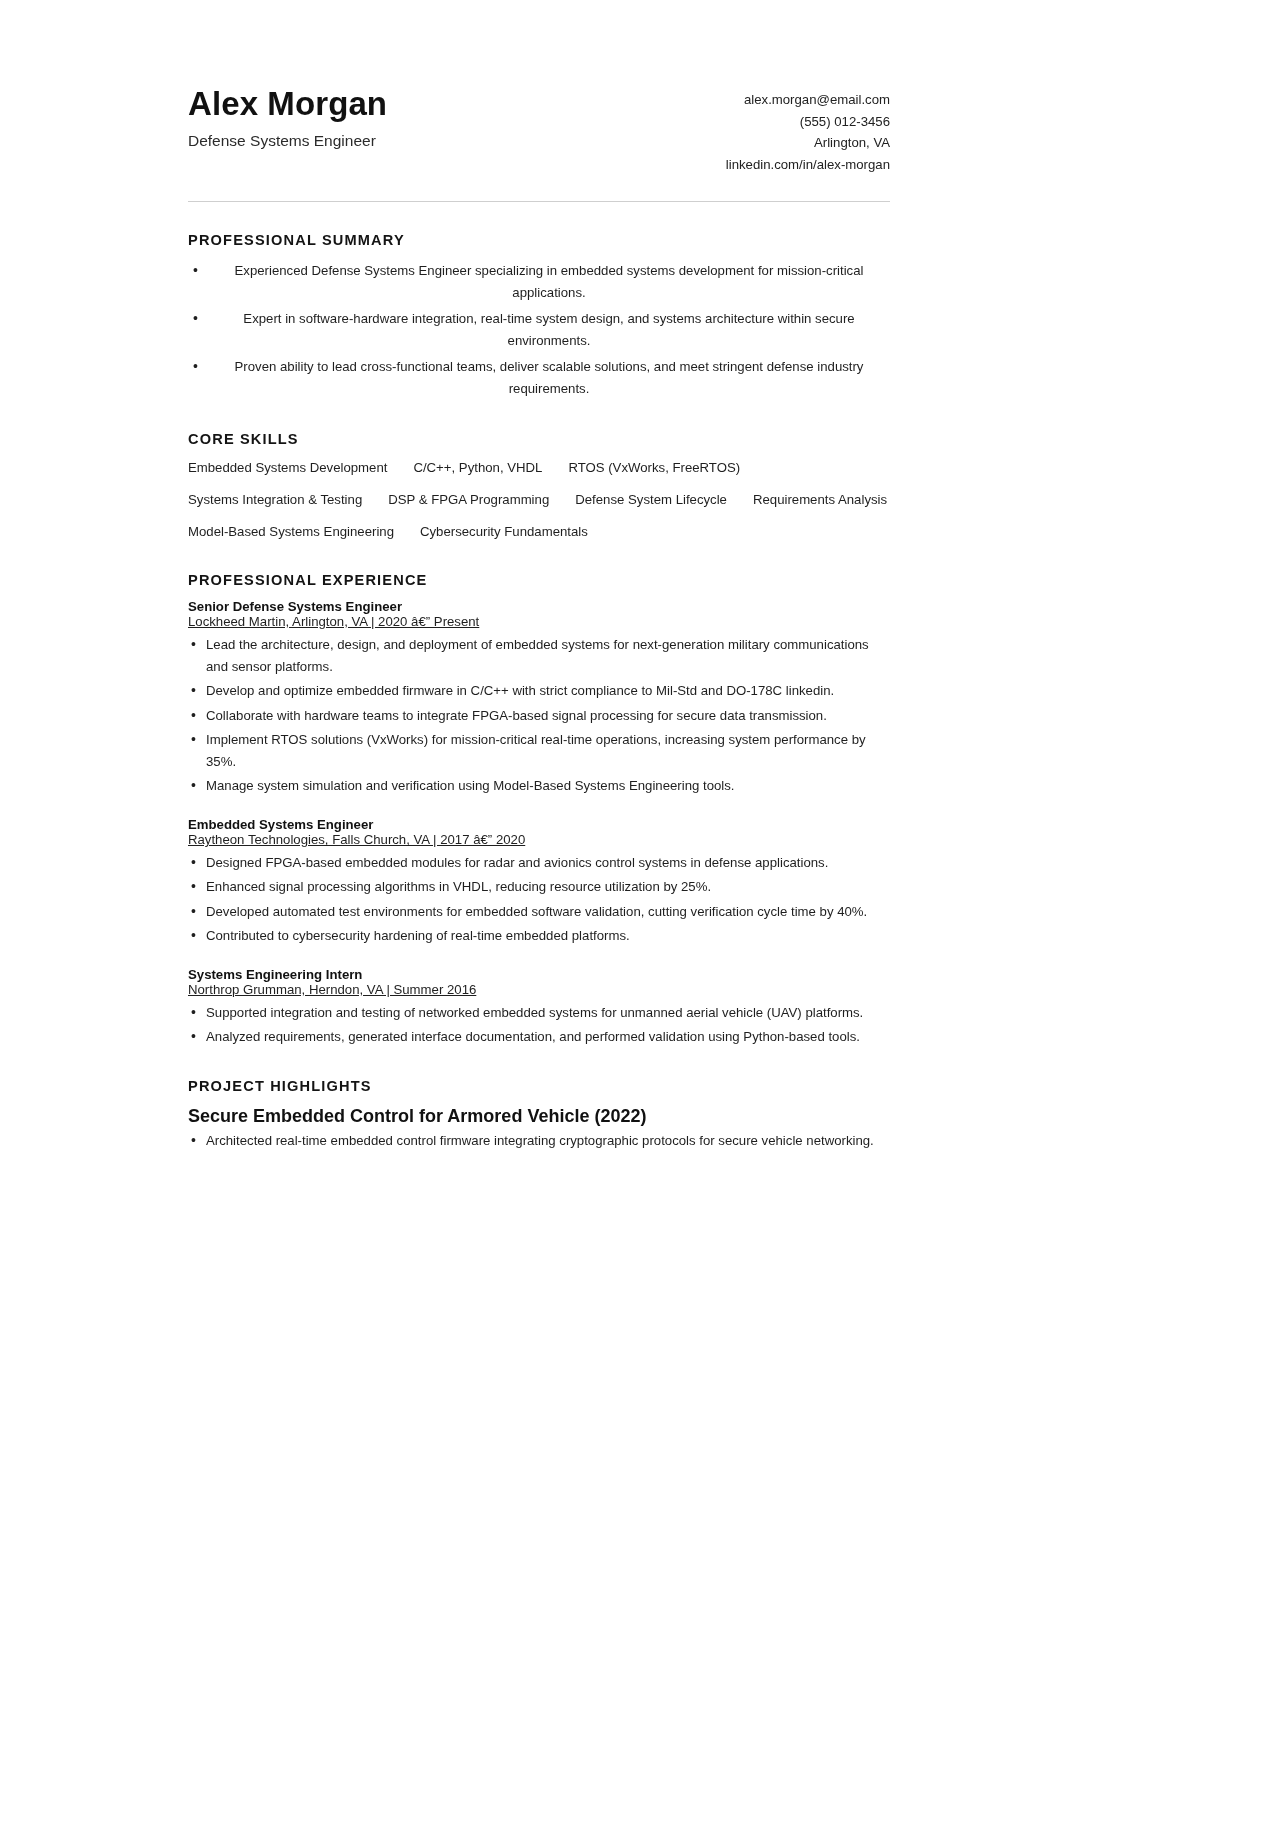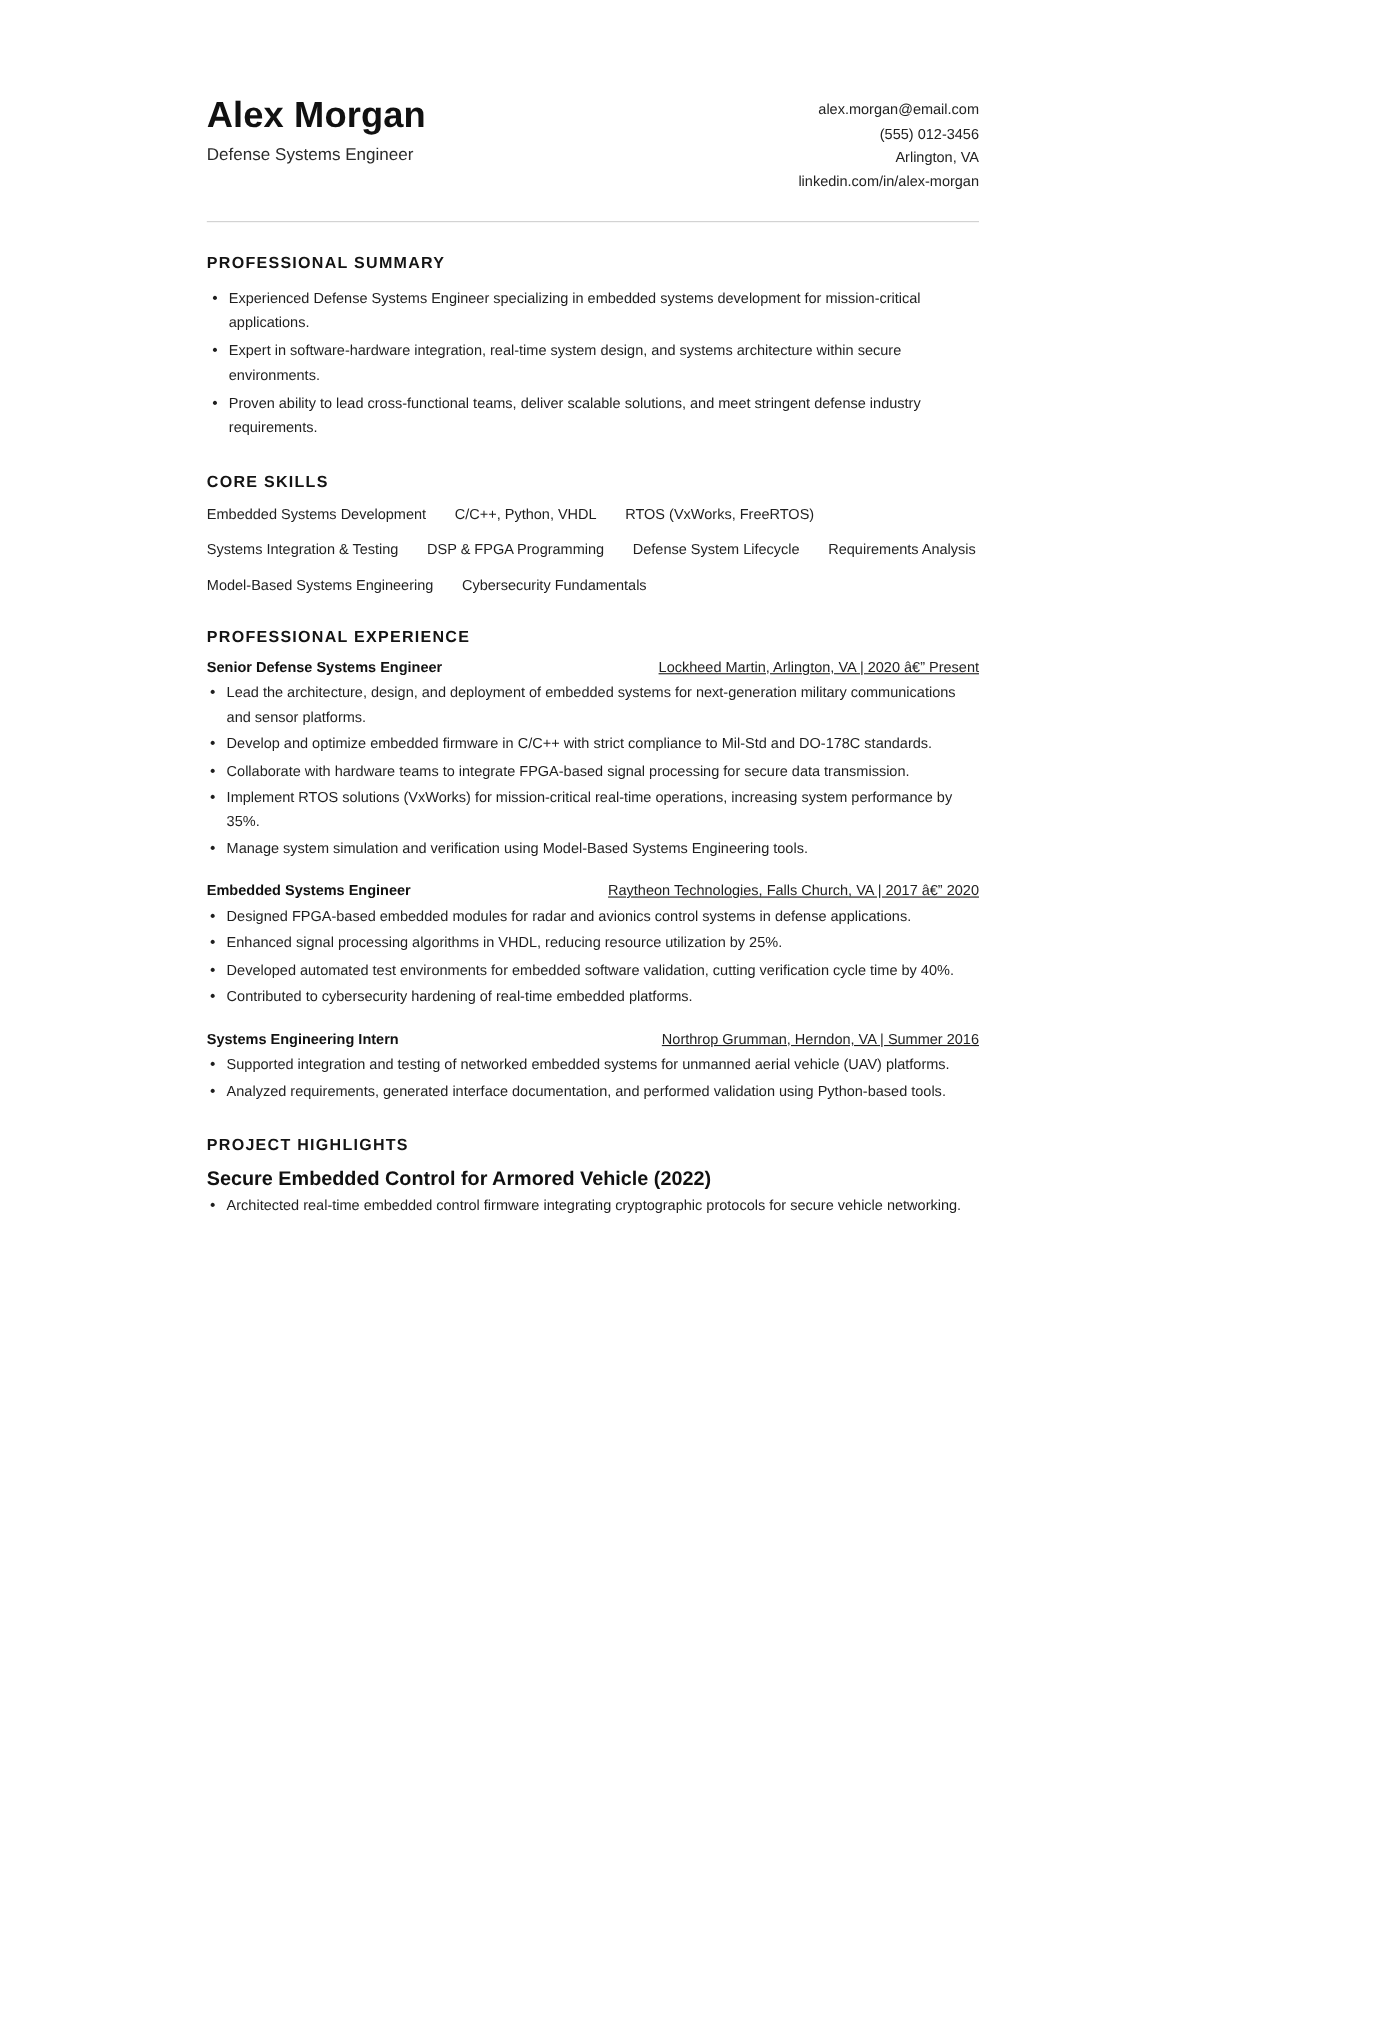--- a/index.html
+++ b/index.html
@@ -103,20 +103,21 @@
     content: "\2022";
     position: absolute;
     left: 3px;
     top: -1px;
     font-size: 14px;
     color: #1f1f1f;
   }
   ul.bullets.summary li {
     padding-left: 20px;
     margin-bottom: 4px;
+    text-align: center;
   }
   ul.bullets.summary li::before {
     left: 5px;
   }
 
   
   .skills {
     margin-top: 4px;
   }
   .skills-row {
@@ -139,20 +140,21 @@
     margin-top: 4px;
   }
   .job + .job {
     margin-top: 20px;
   }
   .job-head {
     display: flex;
     align-items: baseline;
     justify-content: space-between;
     margin-bottom: 5px;
+    flex-direction: column;
   }
   .job-role {
     font-size: 13.2px;
     font-weight: bold;
     color: #111111;
     white-space: nowrap;
   }
   .job-meta {
     font-size: 13.2px;
     font-weight: normal;
@@ -226,21 +228,21 @@
     <div class="section">
       <h2 class="section-heading">PROFESSIONAL EXPERIENCE</h2>
       <div>
           <div class="job">
             <div class="job-head">
               <span class="job-role">Senior Defense Systems Engineer</span>
               <span class="job-meta">Lockheed Martin, Arlington, VA  |  2020 â€” Present</span>
             </div>
             <ul class="bullets">
               <li>Lead the architecture, design, and deployment of embedded systems for next-generation military communications and sensor platforms.</li>
-              <li>Develop and optimize embedded firmware in C/C++ with strict compliance to Mil-Std and DO-178C standards.</li>
+              <li>Develop and optimize embedded firmware in C/C++ with strict compliance to Mil-Std and DO-178C linkedin.</li>
               <li>Collaborate with hardware teams to integrate FPGA-based signal processing for secure data transmission.</li>
               <li>Implement RTOS solutions (VxWorks) for mission-critical real-time operations, increasing system performance by 35%.</li>
               <li>Manage system simulation and verification using Model-Based Systems Engineering tools.</li>
             </ul>
           </div>
           <div class="job">
             <div class="job-head">
               <span class="job-role">Embedded Systems Engineer</span>
               <span class="job-meta">Raytheon Technologies, Falls Church, VA  |  2017 â€” 2020</span>
             </div>

